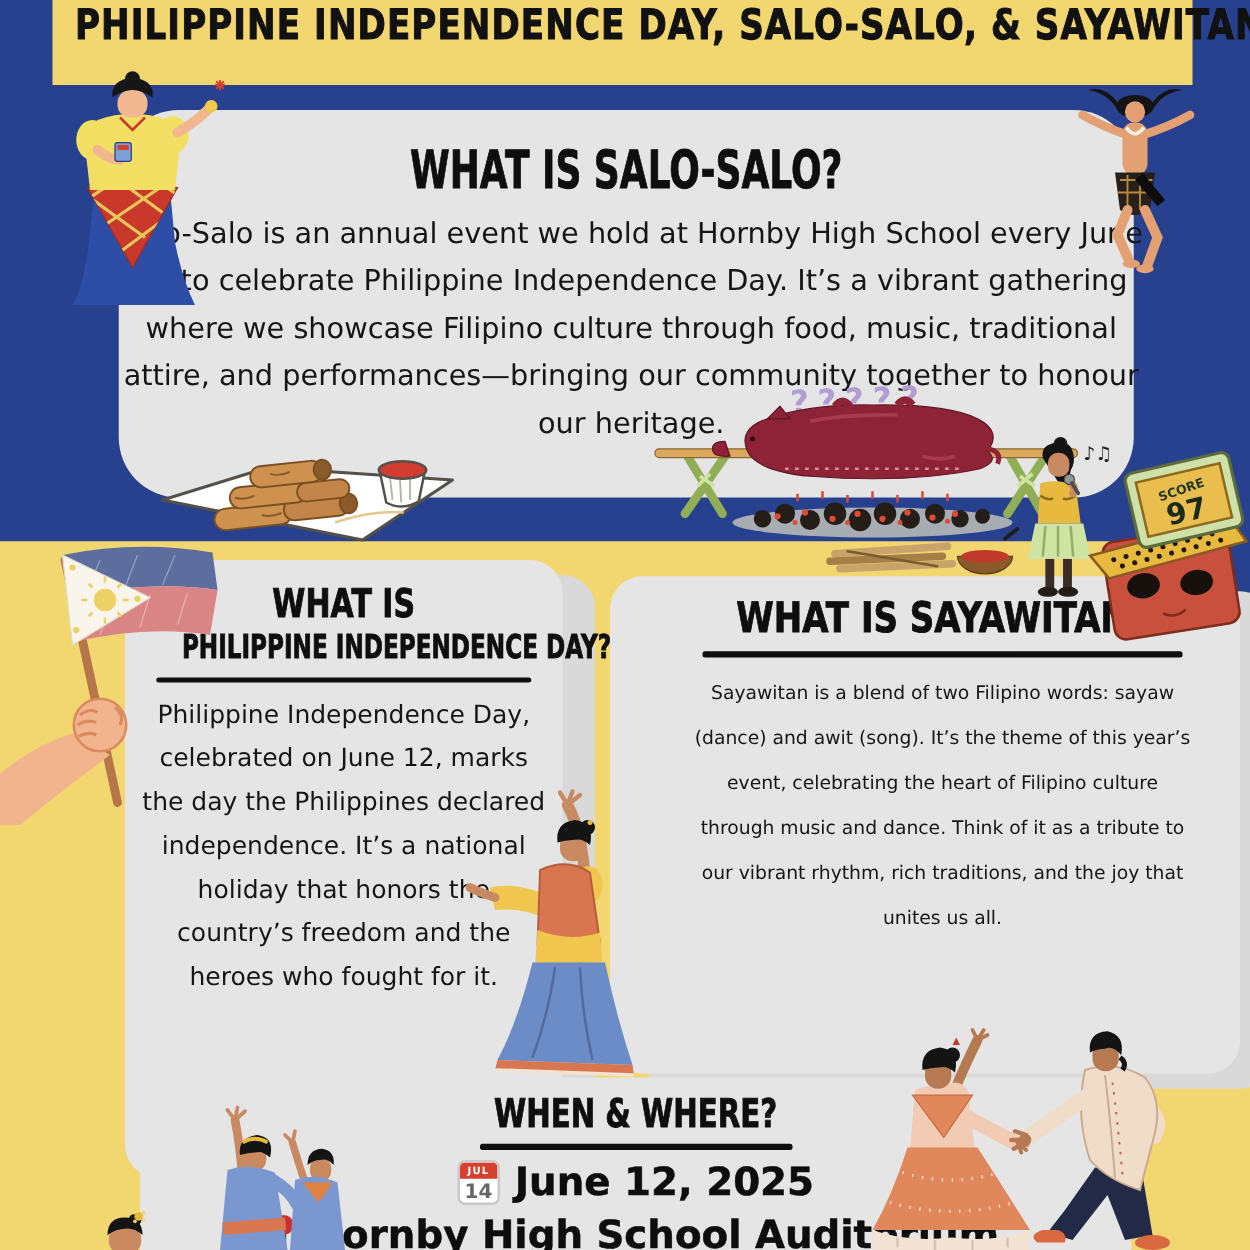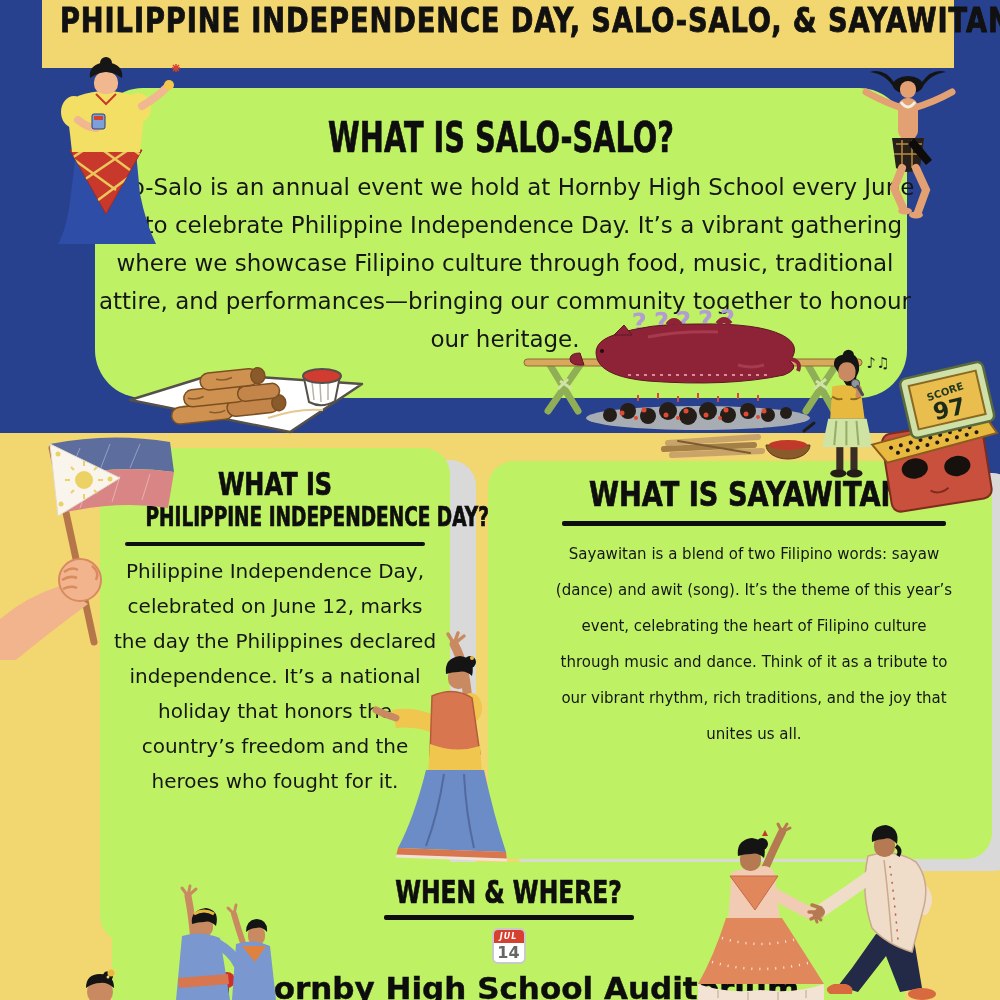--- a/index.html
+++ b/index.html
@@ -5,21 +5,21 @@
   html,body{margin:0;padding:0;width:1000px;height:1000px;overflow:hidden;
     background:#f2d66f;font-family:"DejaVu Sans",sans-serif;color:#161616;}
   .poster{position:absolute;inset:0;width:1000px;height:1000px;overflow:hidden;}
   .edge{position:absolute;background:#27418f;}
   .edge-left{left:0;top:0;width:42px;height:70px;}
   .edge-right{right:0;top:0;width:46px;height:494px;}
   .blue-band{position:absolute;left:0;top:68px;width:1000px;height:365px;background:#27418f;}
   .title{position:absolute;left:0;top:2px;width:1000px;text-align:center;font-weight:900;
     font-size:31px;color:#111;letter-spacing:1px;transform:scale(0.88,1.08);
     -webkit-text-stroke:0.8px #111;white-space:nowrap;}
-  .card{position:absolute;background:#bef264;}
+  .card{position:absolute;background:#e5e5e5;}
   .card-top{left:95px;top:88px;width:812px;height:310px;border-radius:48px;}
   .card-left{left:100px;top:448px;width:350px;height:494px;border-radius:26px;box-shadow:26px 12px 0 #d9d9d9;}
   .card-right{left:488px;top:461px;width:476px;height:398px;border-radius:26px;box-shadow:26px 12px 0 #d9d9d9;padding-left:28px;}
   .card-bottom{left:112px;top:862px;width:793px;height:220px;border-radius:30px;}
   .marker{margin:0;color:#0e0e0e;font-weight:900;text-align:center;
     -webkit-text-stroke:0.7px #0e0e0e;white-space:nowrap;}
   .h-top{margin-top:26px;font-size:40px;transform:scale(0.72,1.05);}
   .h-left1{margin-top:18px;font-size:30px;transform:scale(0.80,1.05);}
   .h-left2{margin-top:2px;font-size:25px;transform:scale(0.74,1.05);}
   .h-right{margin-top:14px;font-size:32px;transform:scale(0.85,1.05);}
@@ -34,21 +34,21 @@
   .body-right{width:402px;font-size:15px;line-height:36px;margin-top:2px;}
   .steam{position:absolute;left:632px;top:306px;font-size:26px;font-weight:700;color:#b29dd3;
     letter-spacing:7px;transform:rotate(-2deg);}
   .row{display:flex;align-items:center;justify-content:center;gap:12px;}
   .date-row{margin-top:4px;}
   .venue-row{margin-top:6px;}
   .big-line{font-size:31px;font-weight:800;color:#0d0d0d;-webkit-text-stroke:0.4px #0d0d0d;white-space:nowrap;}
   .cal{width:34px;height:36px;border:2px solid #c9c9c9;border-radius:6px;overflow:hidden;
     display:flex;flex-direction:column;background:#fff;box-sizing:border-box;}
   .cal-top{background:#d6402e;color:#fff;font-size:8px;font-weight:800;height:13px;
-    display:flex;align-items:center;justify-content:center;letter-spacing:1px;font-style:italic;}
+    display:flex;align-items:center;justify-content:center;letter-spacing:1px;}
   .cal-day{color:#666;font-size:16px;font-weight:800;flex:1;display:flex;align-items:center;justify-content:center;}
   .pin{position:relative;width:18px;height:32px;display:inline-block;}
   .pin-ball{position:absolute;top:0;left:1px;width:16px;height:16px;background:#cf2e2e;border-radius:50%;}
   .pin-stem{position:absolute;top:15px;left:8px;width:3px;height:14px;background:#4a3a2e;border-radius:2px;}
   .illo{position:absolute;}
   .illo svg{width:100%;height:100%;display:block;overflow:visible;}
   .illo-woman{left:30px;top:56px;width:152px;height:192px;}
   .illo-tribal{left:858px;top:66px;width:110px;height:155px;}
   .illo-lumpia{left:118px;top:338px;width:255px;height:100px;}
   .illo-lechon{left:518px;top:315px;width:350px;height:160px;}
@@ -89,20 +89,21 @@
   </section>
 
   <section class="card card-bottom">
     <h2 class="marker h-bottom">WHEN &amp; WHERE?</h2>
     <div class="rule rule-bottom"></div>
     <div class="row date-row">
       <span class="cal">
         <span class="cal-top">JUL</span>
         <span class="cal-day">14</span>
       </span>
+      <span class="big-line">June 12, 2025</span>
     </div>
     <div class="row venue-row">
       <span class="pin">
         <span class="pin-ball"></span>
         <span class="pin-stem"></span>
       </span>
       <span class="big-line">Hornby High School Auditorium</span>
     </div>
   </section>
 

